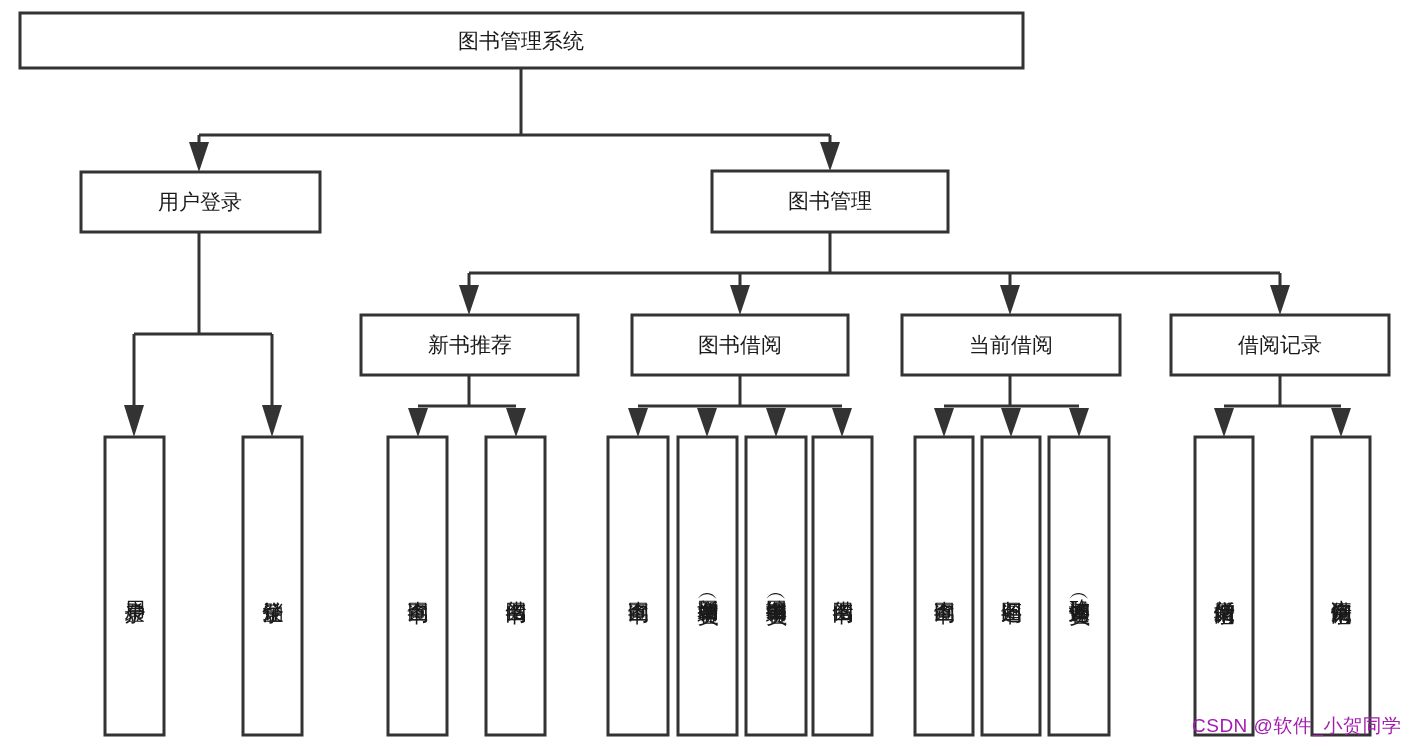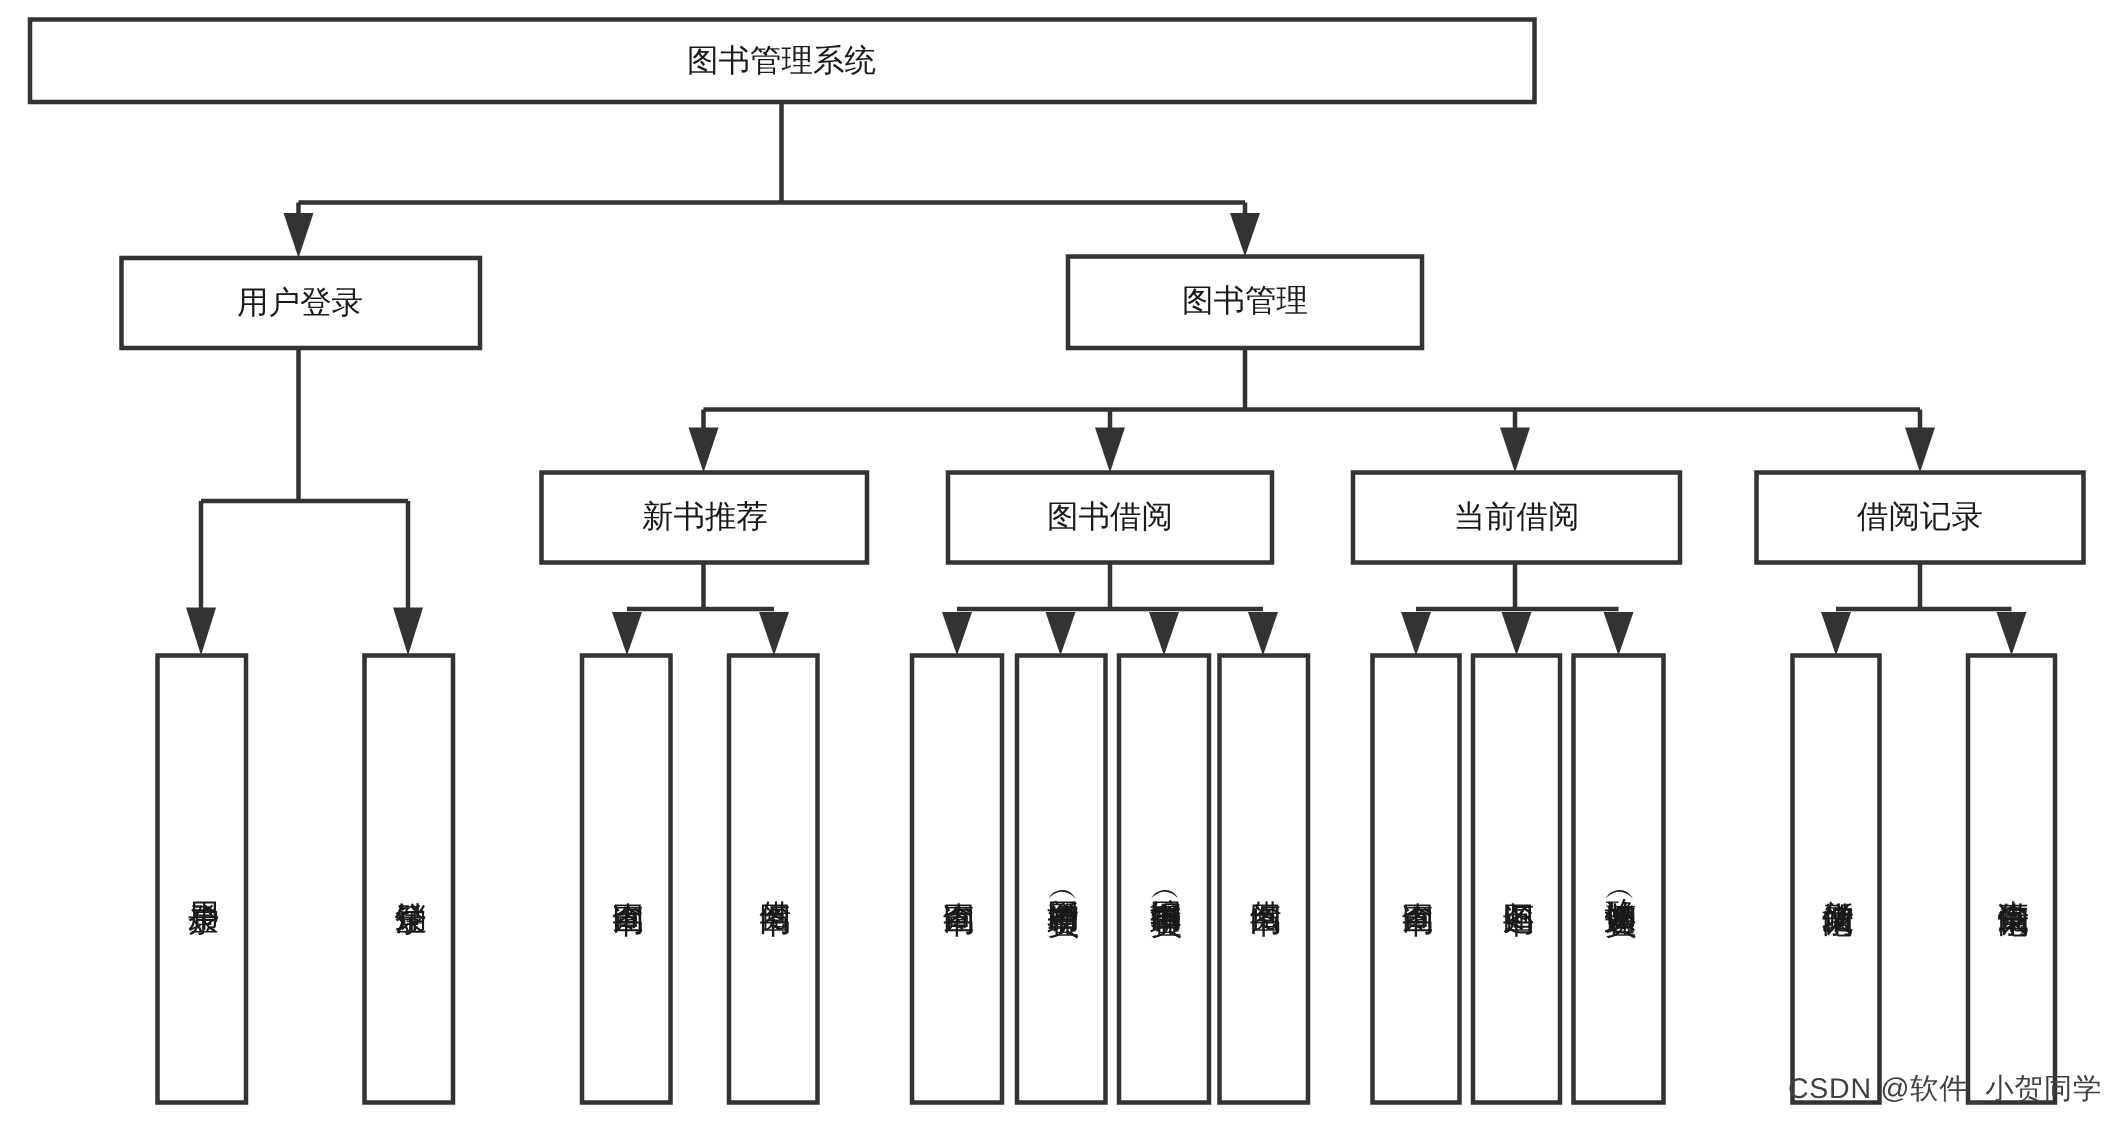--- a/index.html
+++ b/index.html
@@ -60,21 +60,21 @@
     text-align: center;
     pointer-events: none;
     display: flex;
     align-items: center;
     justify-content: center;
   }
   .watermark {
     position: absolute;
     font-family: "Liberation Sans", "DejaVu Sans", sans-serif;
     font-size: 19px;
-    color: #404040;
+    color: #a21caf;
     white-space: nowrap;
     letter-spacing: 0.5px;
   }
 </style>
 </head>
 <body>
 
 <div id="diagram-root">
 
   <svg id="flowchart" viewBox="0 0 1405 747">

